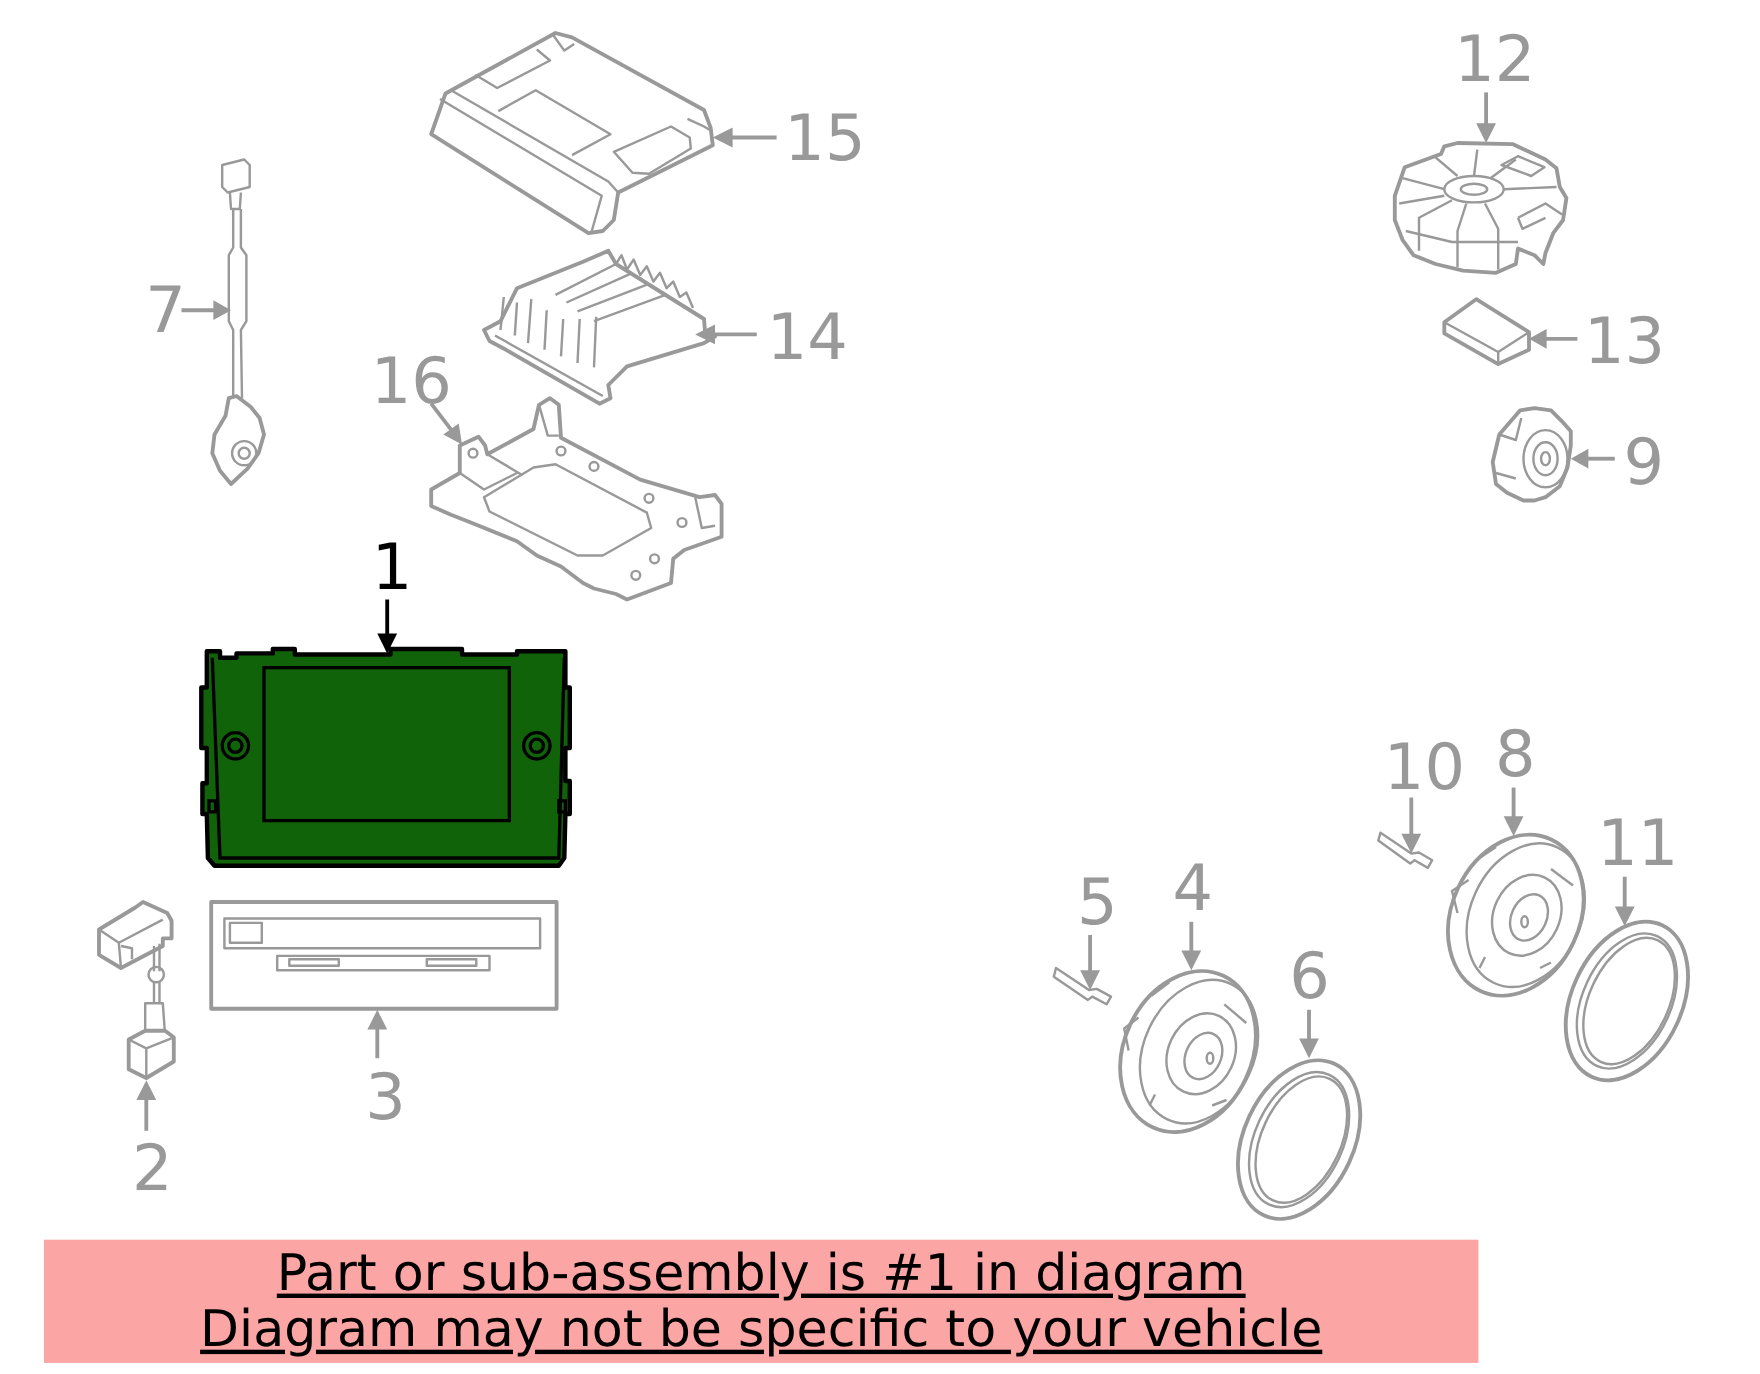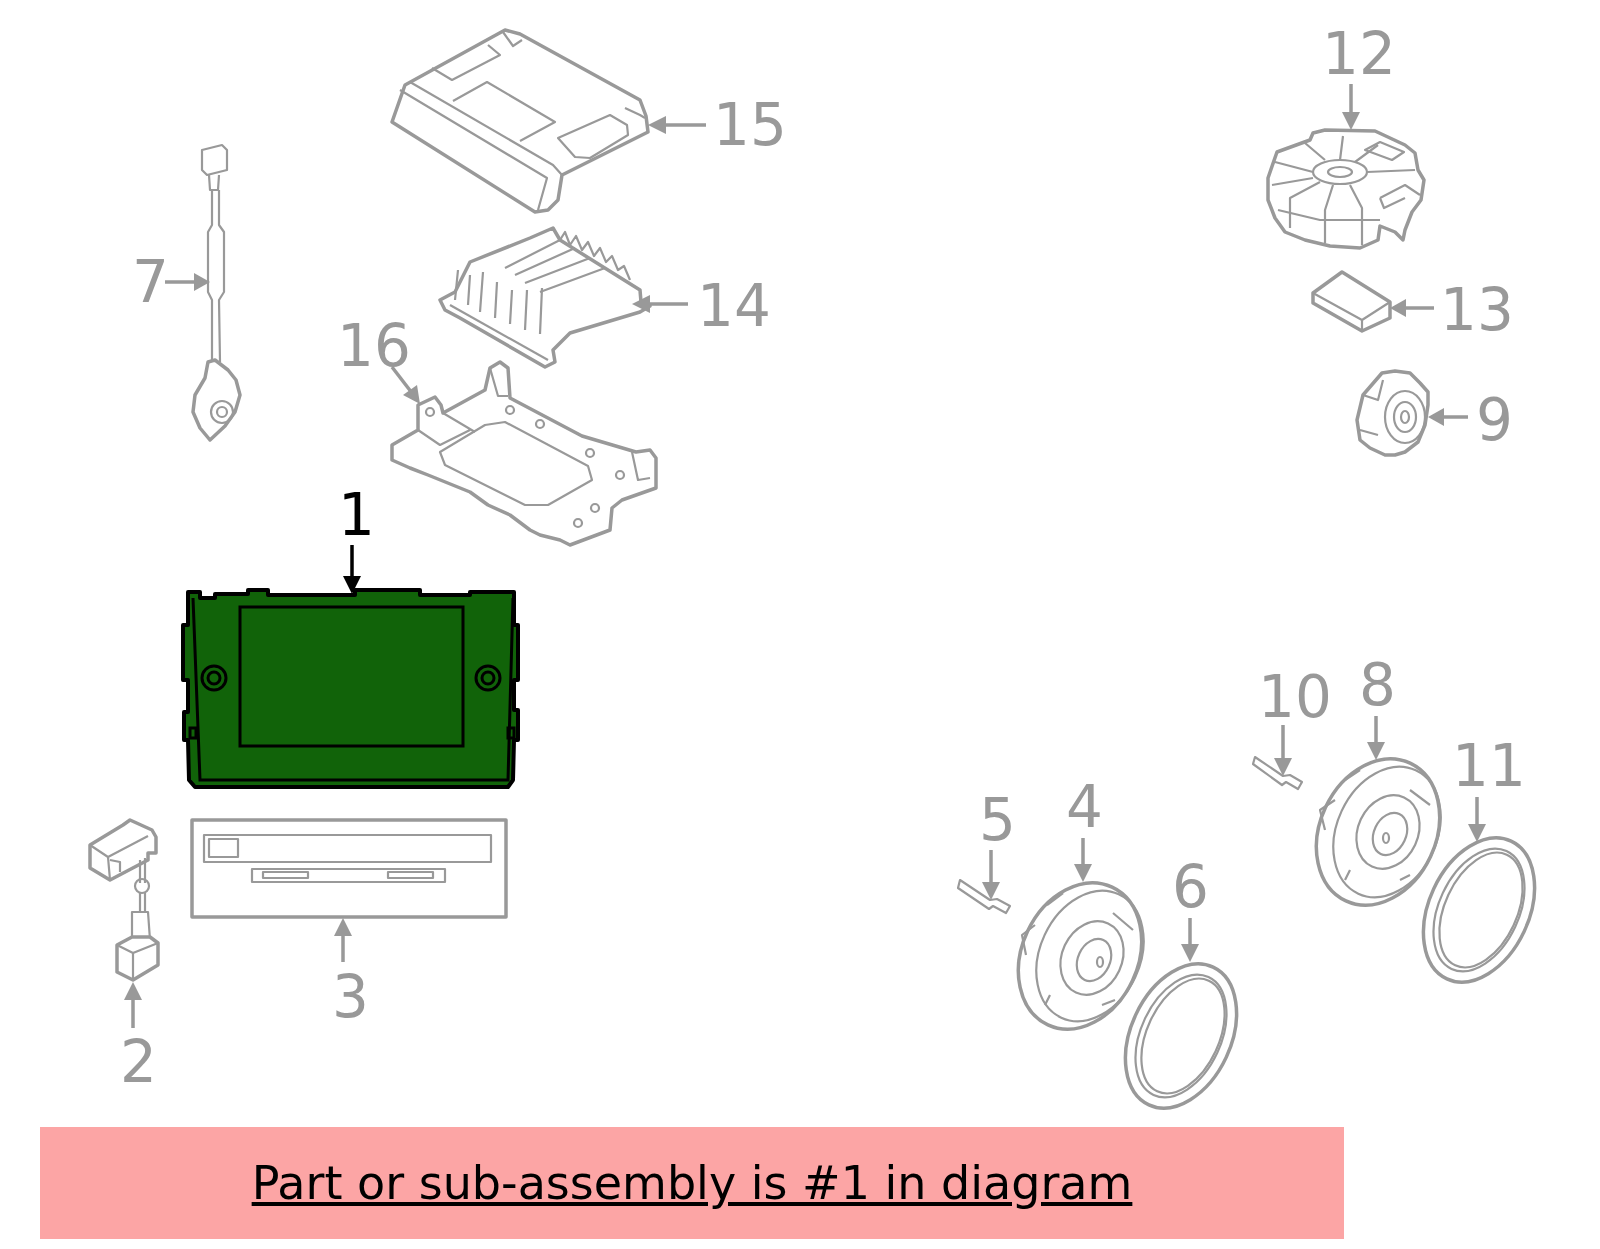--- a/index.html
+++ b/index.html
@@ -240,13 +240,14 @@
   </g>
   <g>
     <line class="arrow" x1="1190" y1="918" x2="1190" y2="946"></line>
     <polygon class="arrowhead" points="1190,962 1181,944 1199,944"></polygon>
     <text class="lbl" x="1172" y="907">6</text>
   </g>
 </svg>
 
 <div id="banner">
   <div class="line">Part or sub-assembly is #1 in diagram</div>
+  <div class="line">Diagram may not be specific to your vehicle</div>
 </div>
 
 </body></html>

